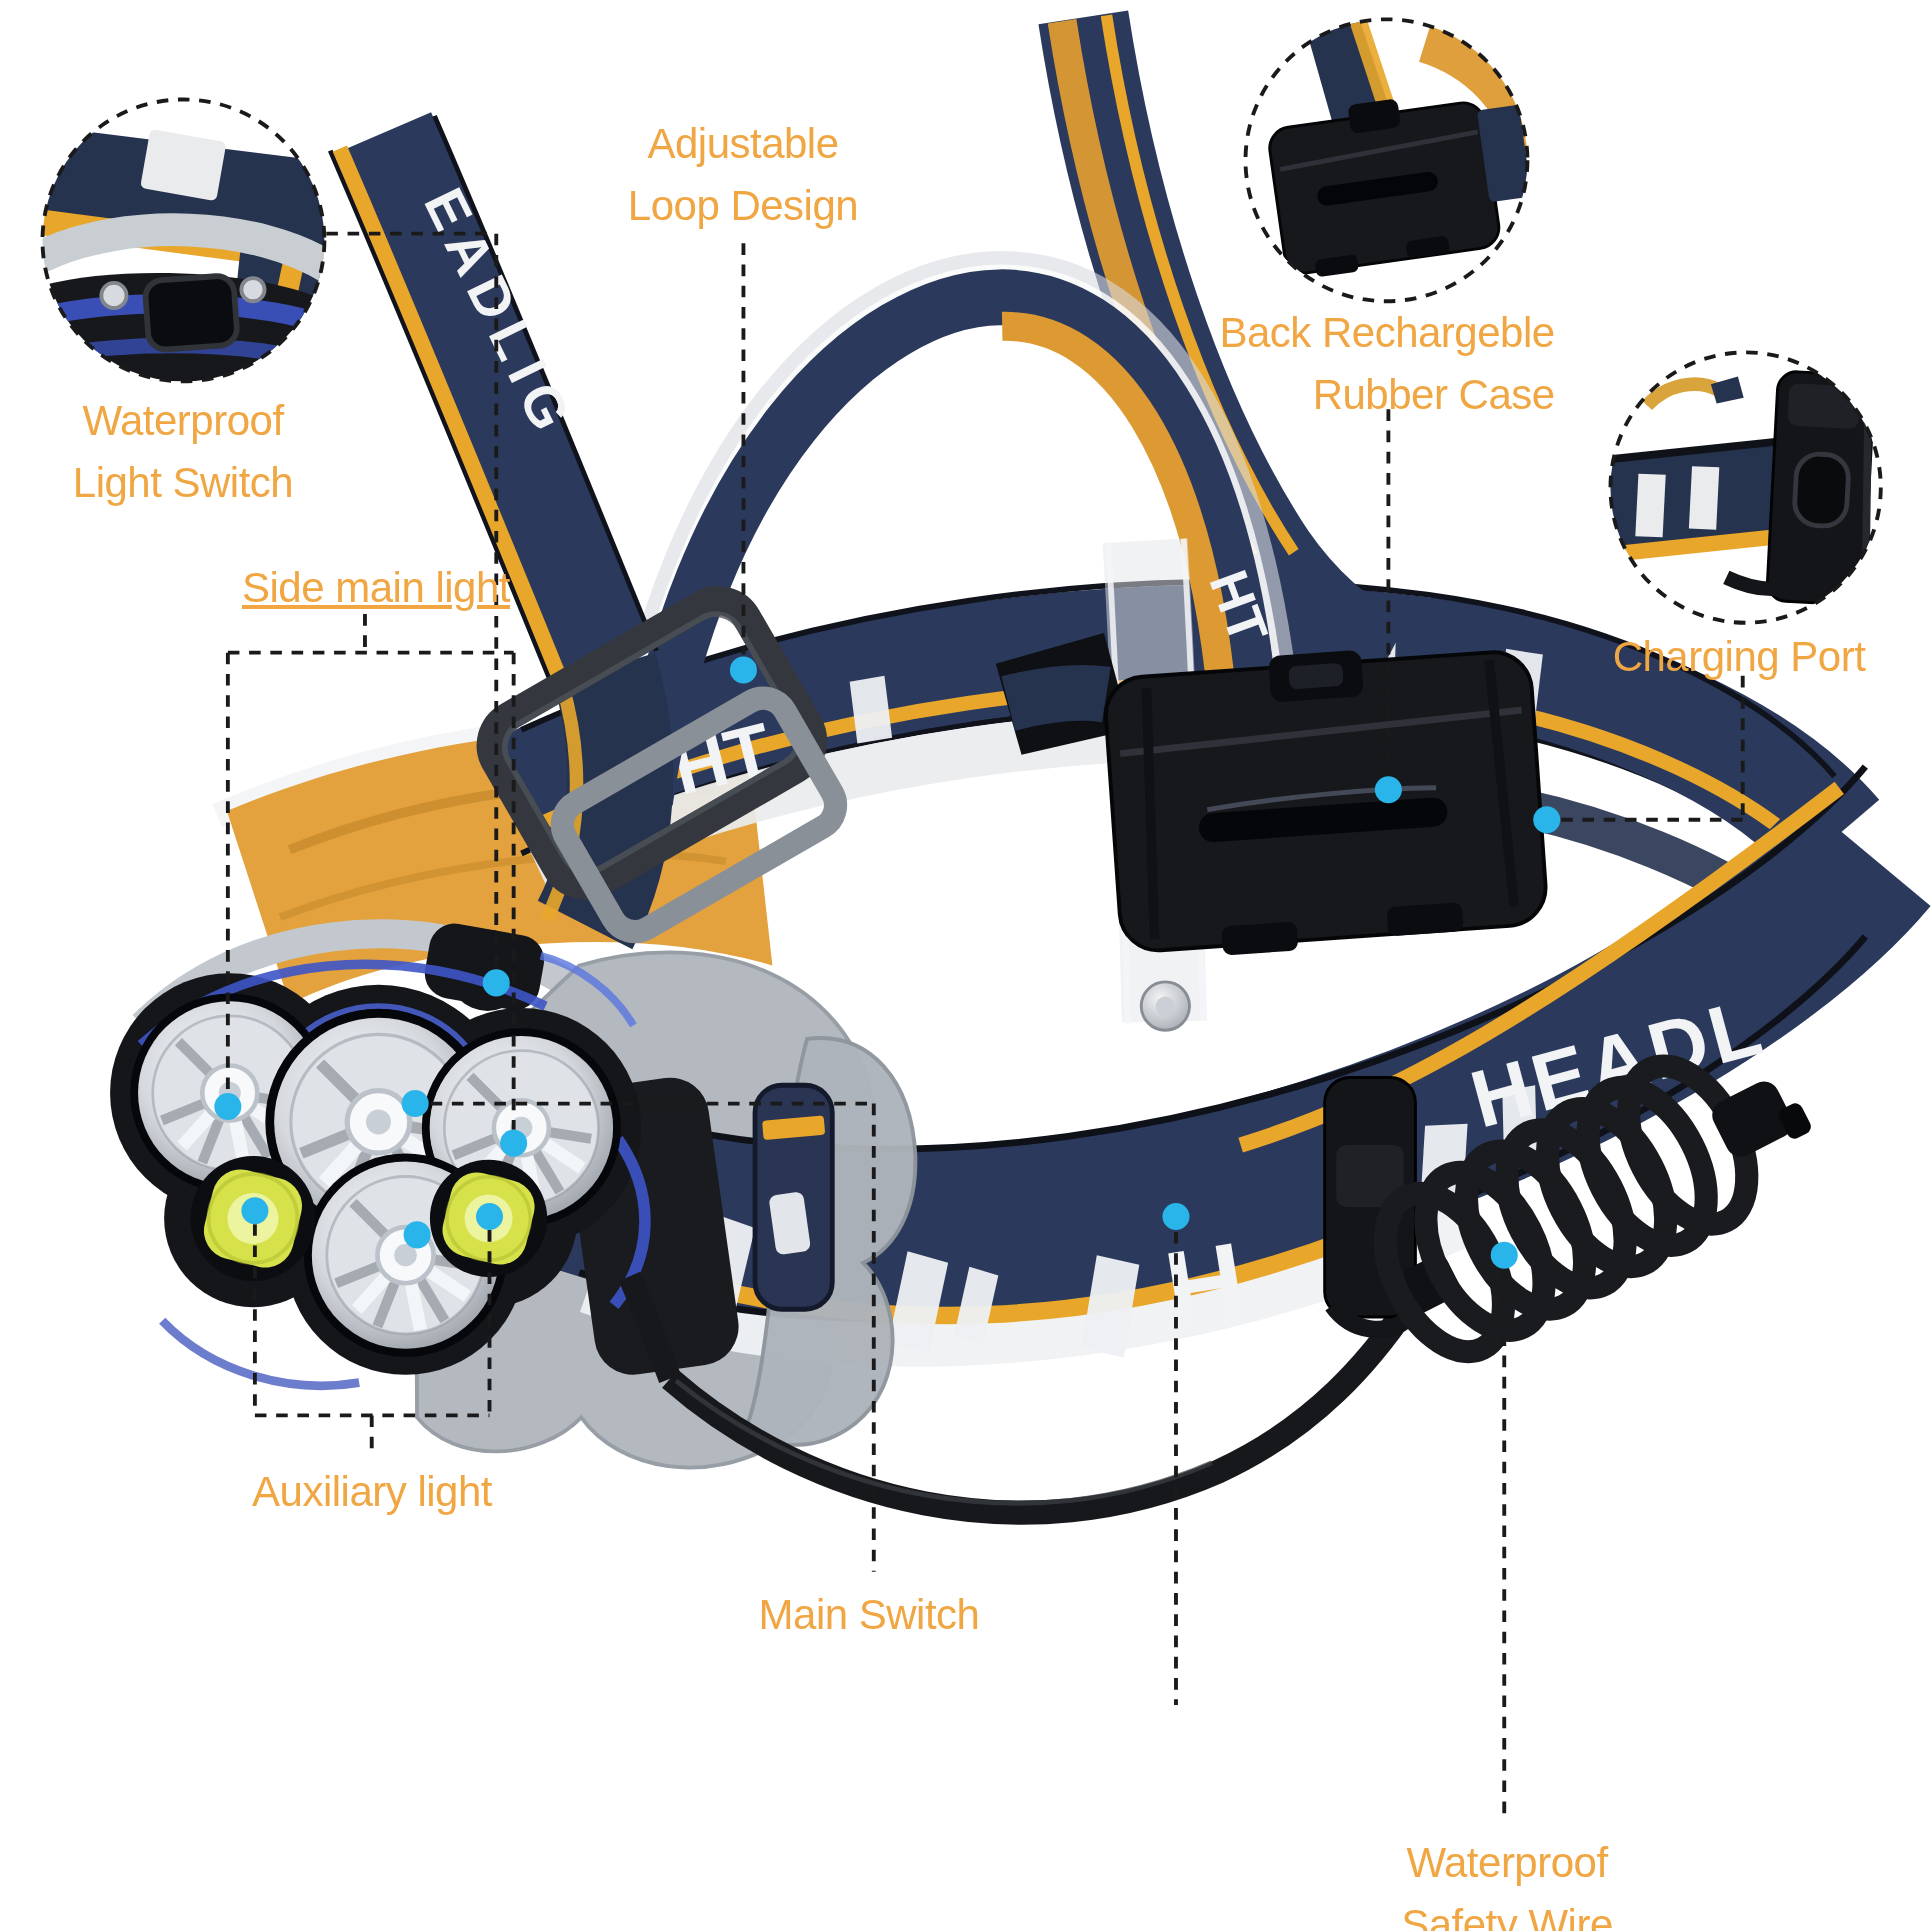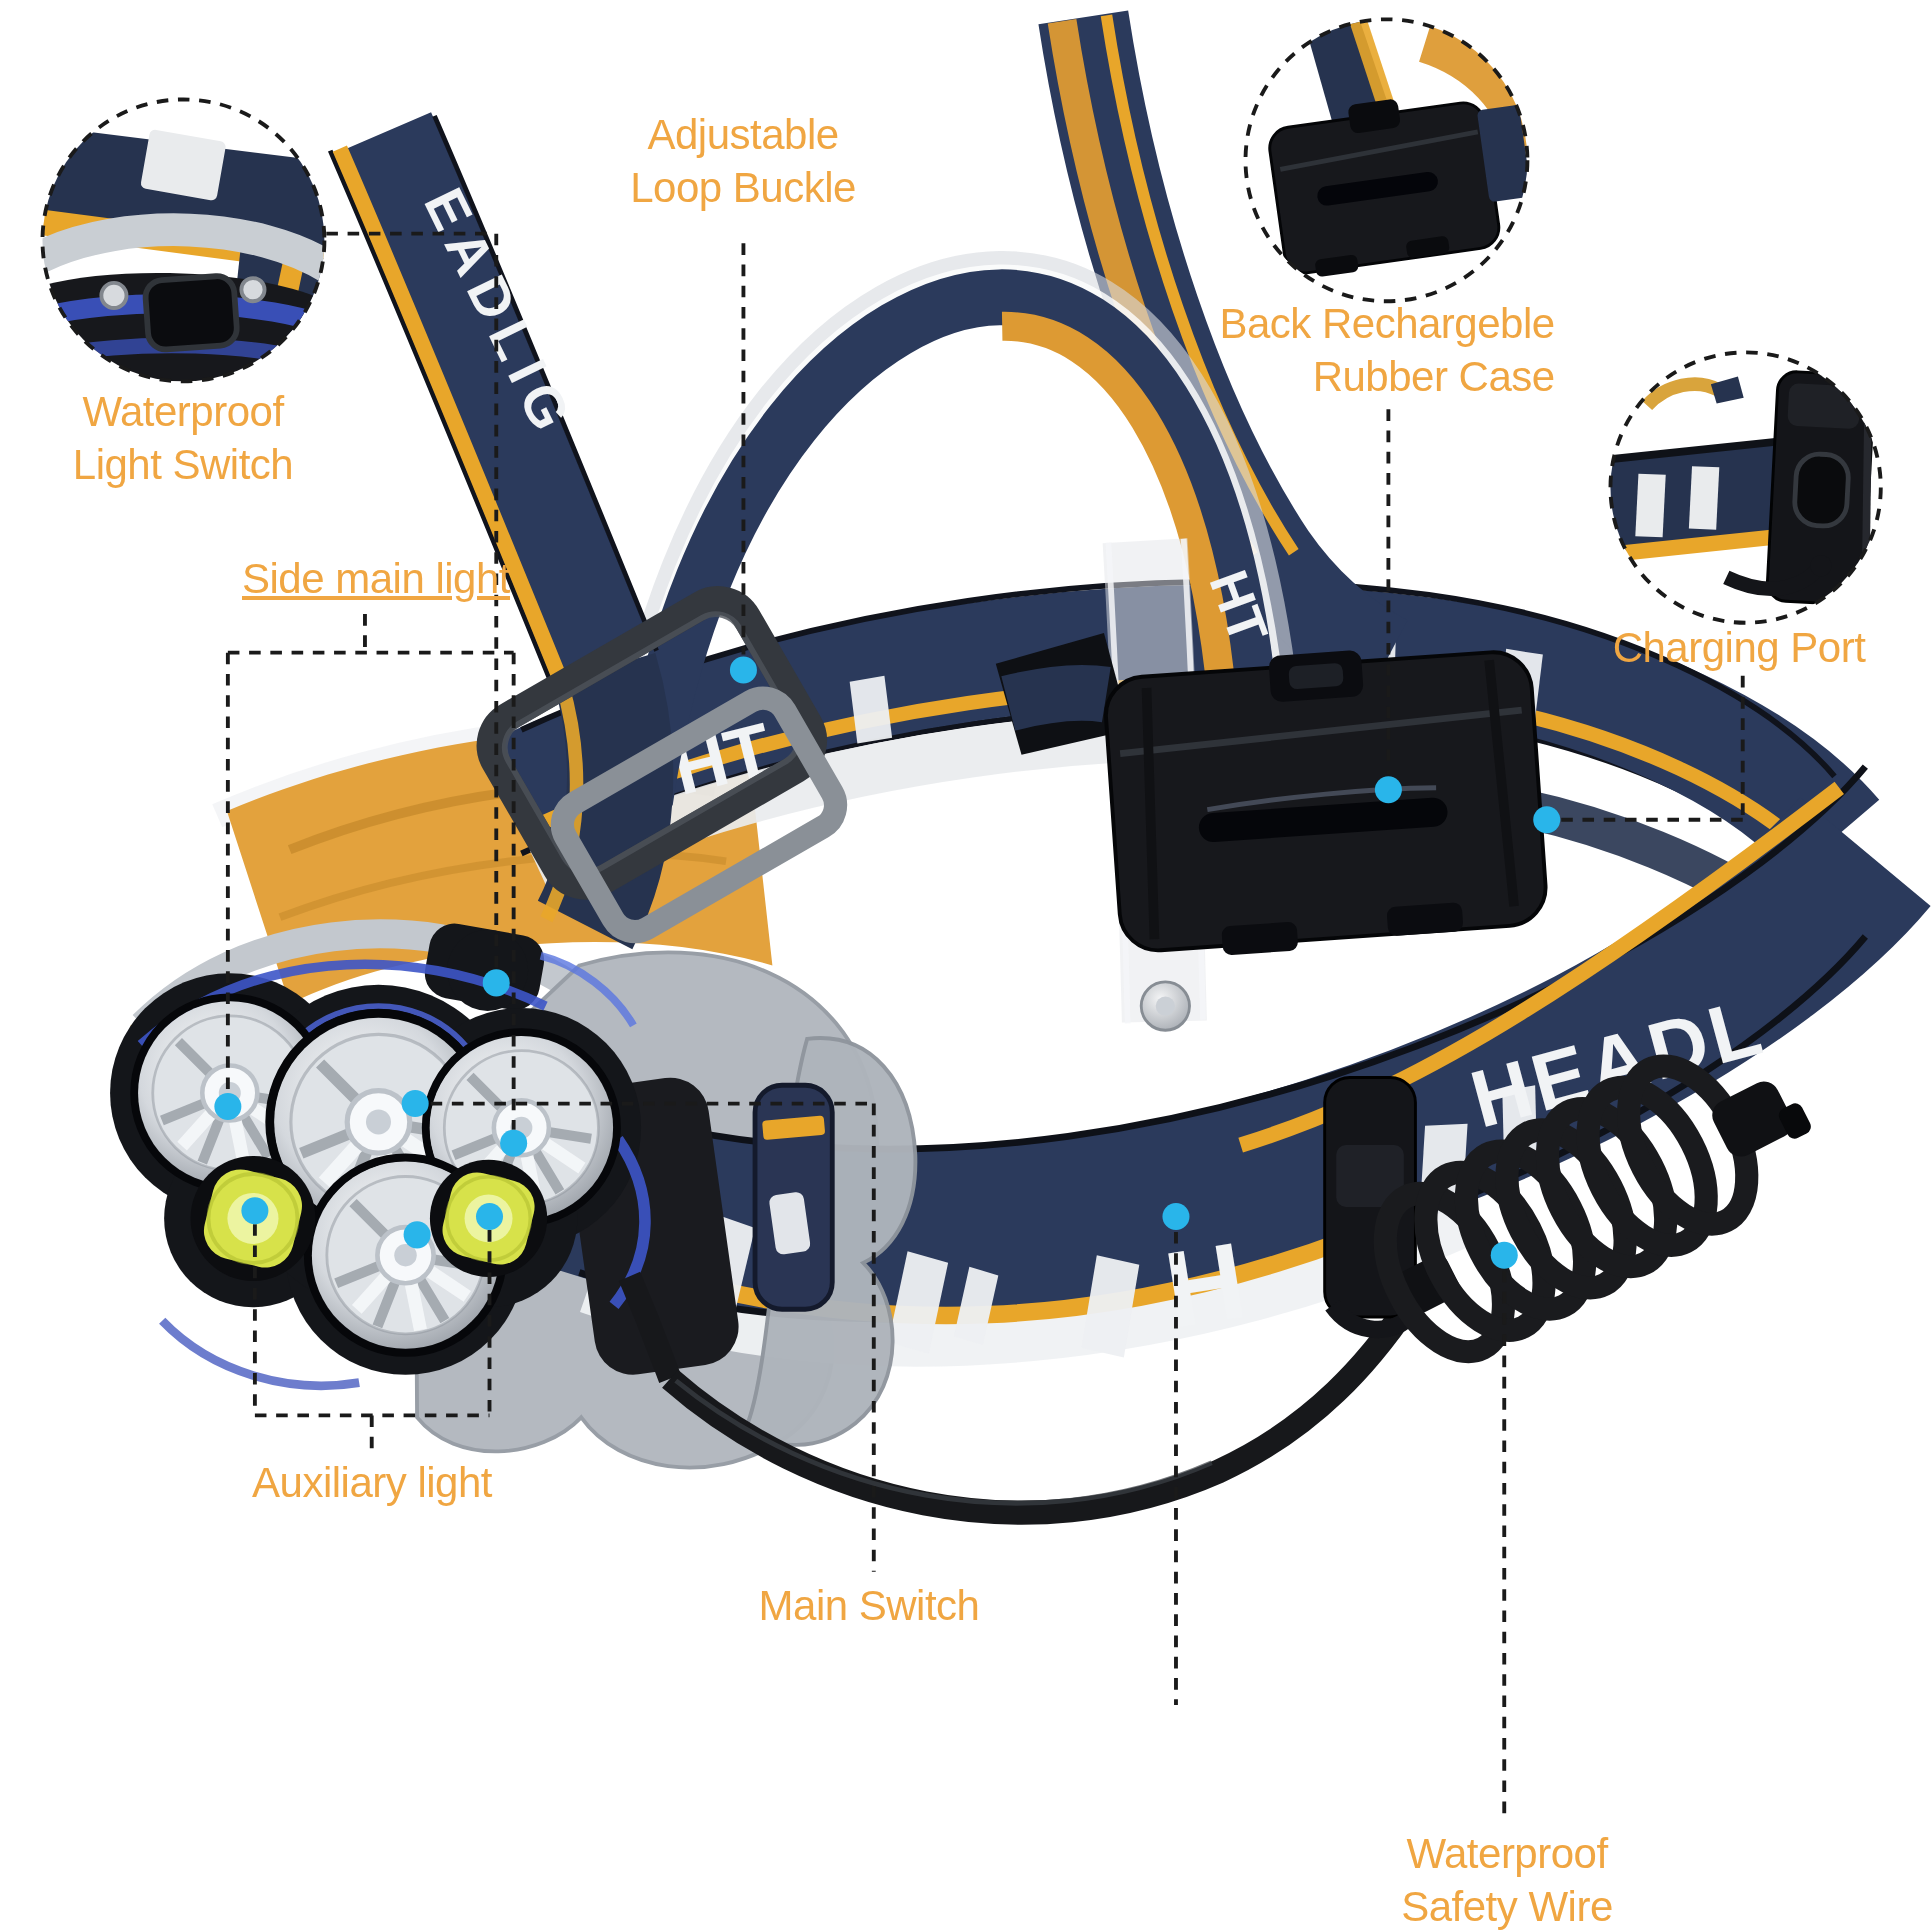--- a/index.html
+++ b/index.html
@@ -2,21 +2,21 @@
 <html><head>
 <meta charset="utf-8">
 <style>
   html,body{margin:0;padding:0;background:#fff;}
   .stage{position:relative;width:1931px;height:1931px;background:#ffffff;overflow:hidden;
          font-family:"Liberation Sans",sans-serif;}
   .stage svg{position:absolute;left:0;top:0;}
   .label{position:absolute;transform:translateX(-50%);text-align:center;
          color:#F0A642;font-size:42px;line-height:1.27;letter-spacing:-0.5px;
          white-space:nowrap;font-weight:400;}
-  .label .l{display:block;}
+  .label .l{display:block;margin-top:9px;}
   .svgtext{font-family:"Liberation Sans",sans-serif;font-weight:bold;fill:#F1F3F5;}
 </style>
 </head>
 <body>
 
 <div class="stage">
 
 <svg width="1931" height="1931" viewBox="0 0 2000 2000">
   <defs>
     <radialGradient id="gradBezel" cx="0.42" cy="0.38" r="0.75">
@@ -290,21 +290,21 @@
     <circle cx="1558" cy="1300" r="14"></circle>
   </g>
 </svg>
 
   <div class="label" style="left:183px;top:385px;">
     <span class="l">Waterproof</span>
     <span class="l">Light Switch</span>
   </div>
   <div class="label" style="left:743px;top:108px;">
     <span class="l">Adjustable</span>
-    <span class="l">Loop Buckle</span>
+    <span class="l">Loop Design</span>
   </div>
   <div class="label" style="left:1387px;top:297px;text-align:right;">
     <span class="l">Back Rechargeble</span>
     <span class="l">Rubber Case</span>
   </div>
   <div class="label" style="left:1739px;top:621px;">
     <span class="l">Charging Port</span>
   </div>
   <div class="label" style="left:376px;top:552px;text-decoration:underline;">
     <span class="l">Side main light</span>

